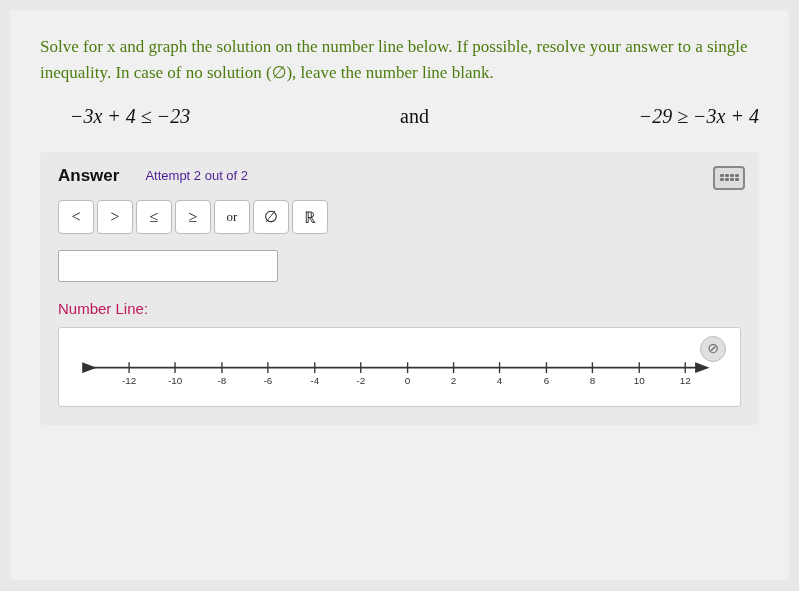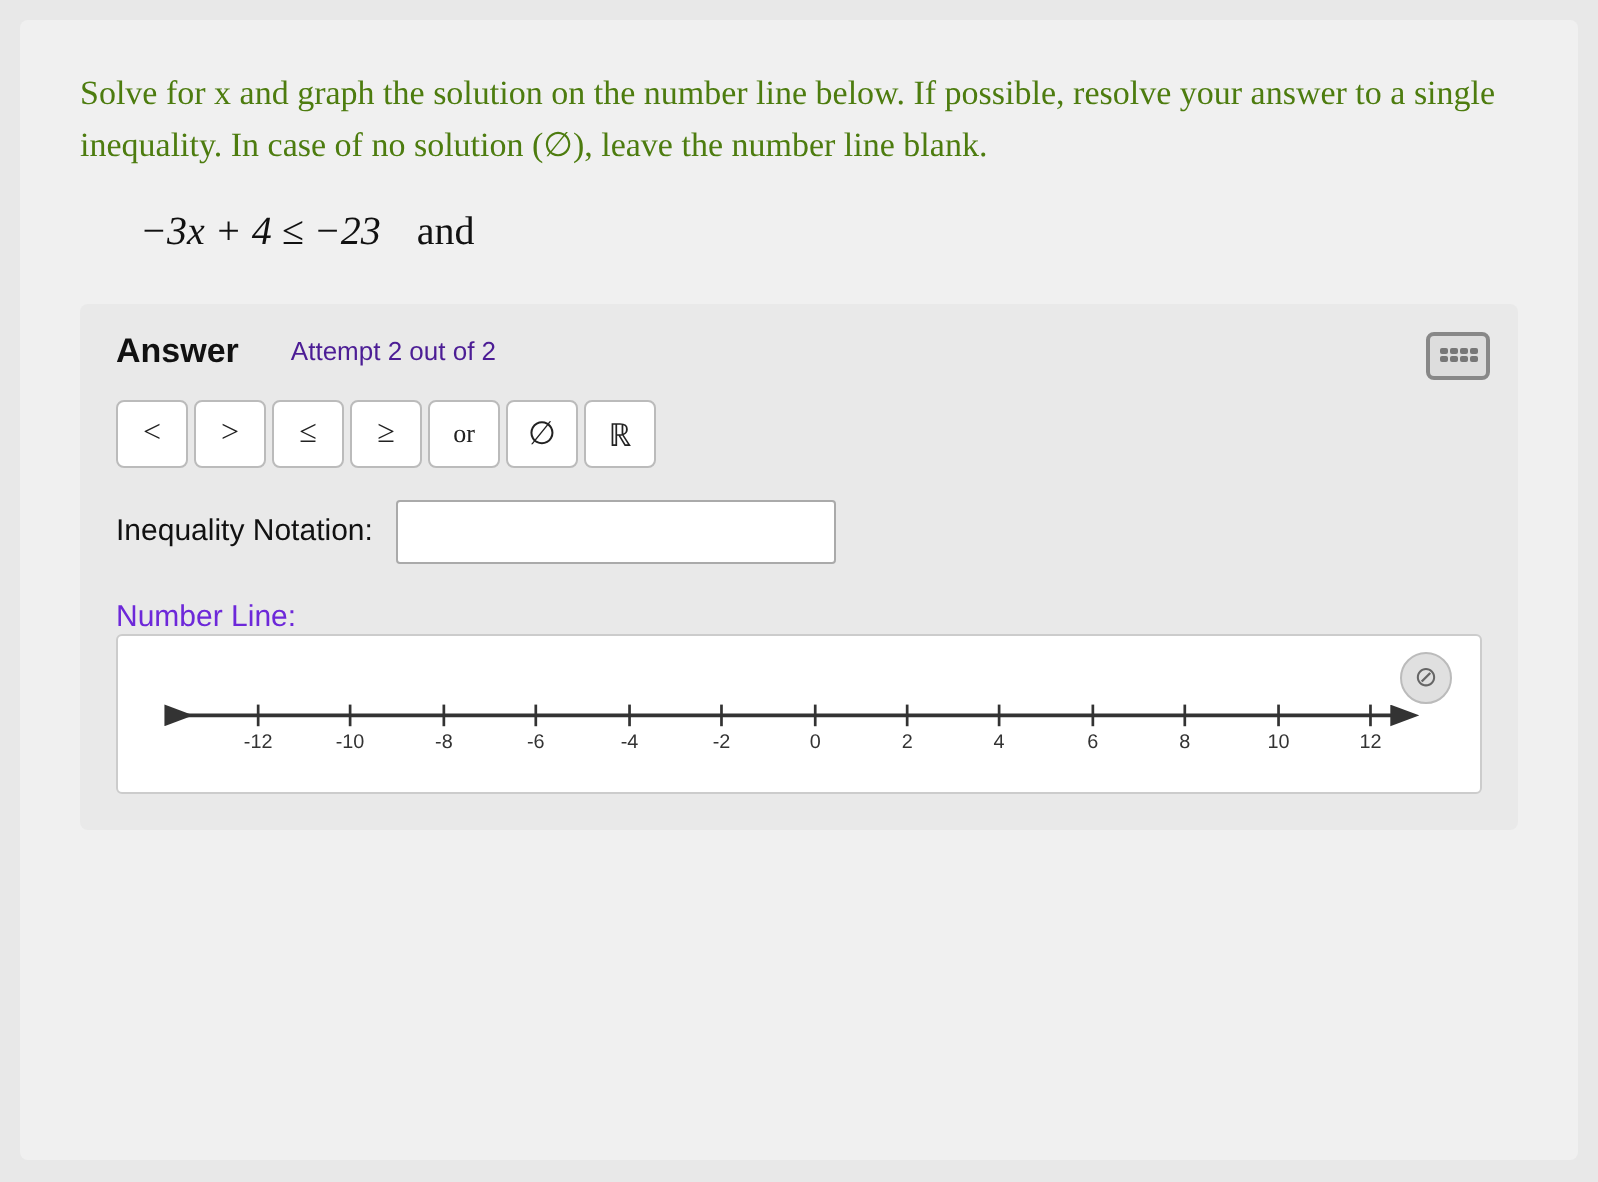--- a/index.html
+++ b/index.html
@@ -25,21 +25,21 @@
     .problem-text {
       font-size: 17px;
       line-height: 1.55;
       color: #4d7c0f;
       margin-bottom: 7px;
     }
 
     .equation-row {
       display: flex;
       align-items: center;
-      justify-content: flex-start;
+      justify-content: space-between;
       margin: 18px 0 24px 30px;
       font-size: 20px;
       color: #111;
       gap: 18px;
       flex-wrap: wrap;
     }
 
     .math-expr {
       font-style: italic;
       font-size: 20px;
@@ -151,21 +151,22 @@
       border-radius: 2px;
       background: #fff;
       outline: none;
       padding: 0 8px;
       font-size: 15px;
     }
 
     .number-line-label {
       font-family: Arial, sans-serif;
       font-size: 15px;
-      color: #6d28d9;
+      color: #be185d;
+      margin-bottom: 10px;
     }
 
     .number-line-container {
       background: #fff;
       border: 1px solid #ccc;
       border-radius: 3px;
       padding: 12px 16px 16px 16px;
       position: relative;
       height: 80px;
       display: flex;
@@ -206,20 +207,21 @@
 
 <div class="page-container">
 
   <div class="problem-text">
     <span>Solve for x and graph the solution on the number line below. If possible, resolve your answer to a single inequality. In case of no solution (∅), leave the number line blank.</span>
   </div>
 
   <div class="equation-row">
     <span class="math-expr">−3x + 4 ≤ −23</span>
     <span class="and-word">and</span>
+    <span class="math-expr">−29 ≥ −3x + 4</span>
   </div>
 
   <div class="answer-section">
 
     <div class="keyboard-icon">
       <div class="keyboard-icon-inner">
         <div class="key-dot"></div>
         <div class="key-dot"></div>
         <div class="key-dot"></div>
         <div class="key-dot"></div>
@@ -239,21 +241,20 @@
       <button class="sym-btn">&lt;</button>
       <button class="sym-btn">&gt;</button>
       <button class="sym-btn">≤</button>
       <button class="sym-btn">≥</button>
       <button class="sym-btn or-btn">or</button>
       <button class="sym-btn">∅</button>
       <button class="sym-btn">ℝ</button>
     </div>
 
     <div class="inequality-row">
-      <span>Inequality Notation:</span>
       <input class="inequality-input" type="text" style="">
     </div>
 
     <div class="number-line-label">Number Line:</div>
     <div class="number-line-container">
 
       <div class="clear-btn">
         <span>⊘</span>
       </div>
 

